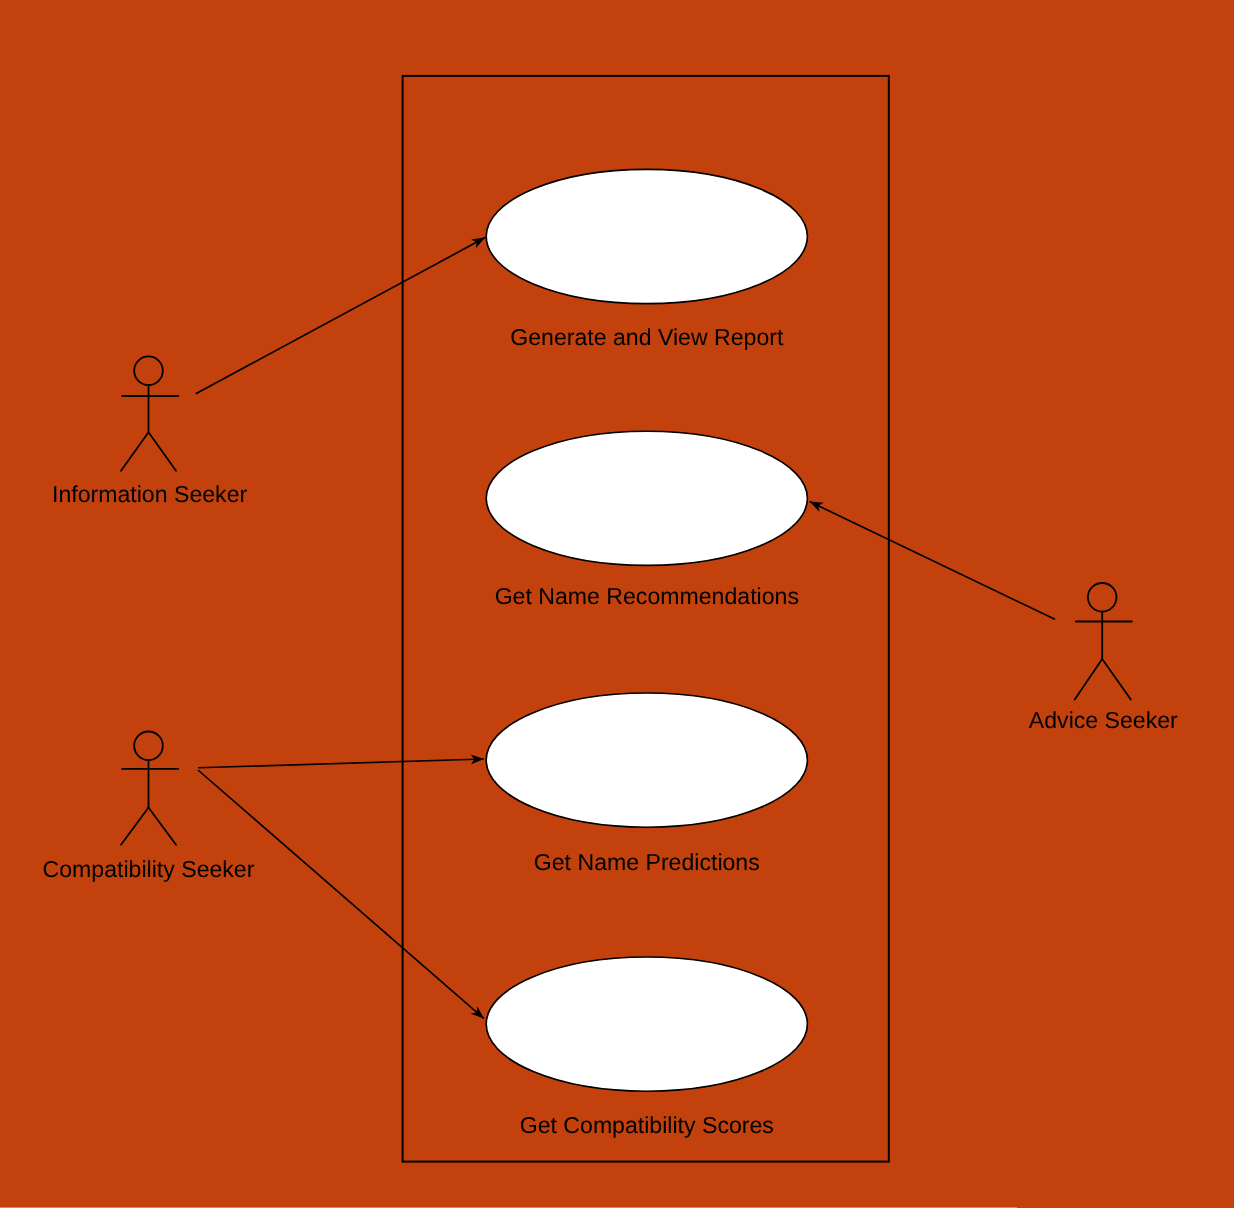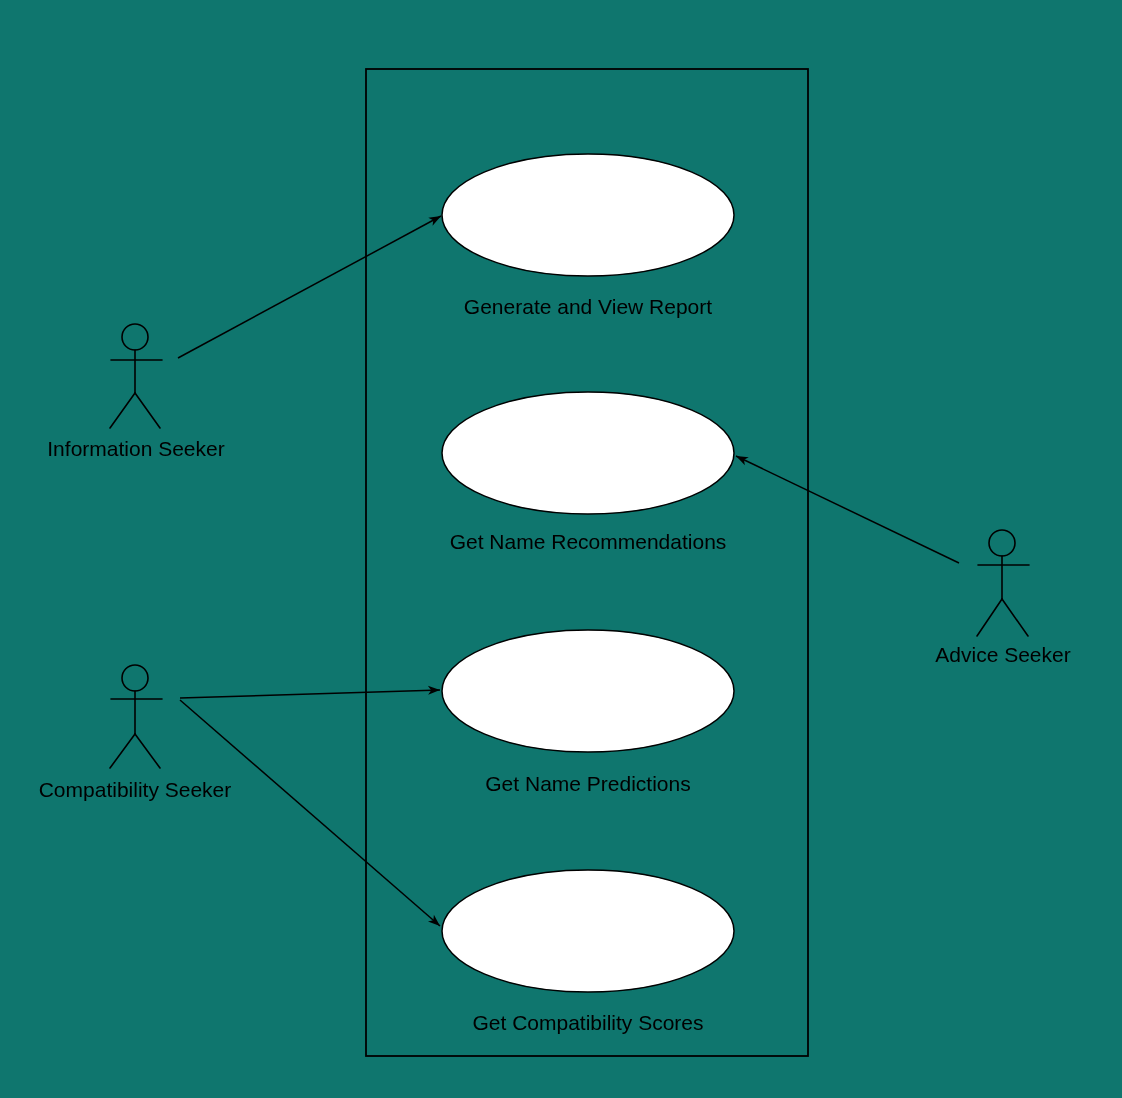--- a/index.html
+++ b/index.html
@@ -4,21 +4,21 @@
 <style>
   html, body {
     margin: 0;
     padding: 0;
     background: #ffffff;
   }
   .canvas {
     position: relative;
     width: 1122px;
     height: 1098px;
-    background: #0f766e;
+    background: #c2410c;
     overflow: hidden;
   }
   svg {
     display: block;
   }
   .diagram-label {
     font-family: "Liberation Sans", sans-serif;
     font-size: 21px;
     fill: #000000;
   }

